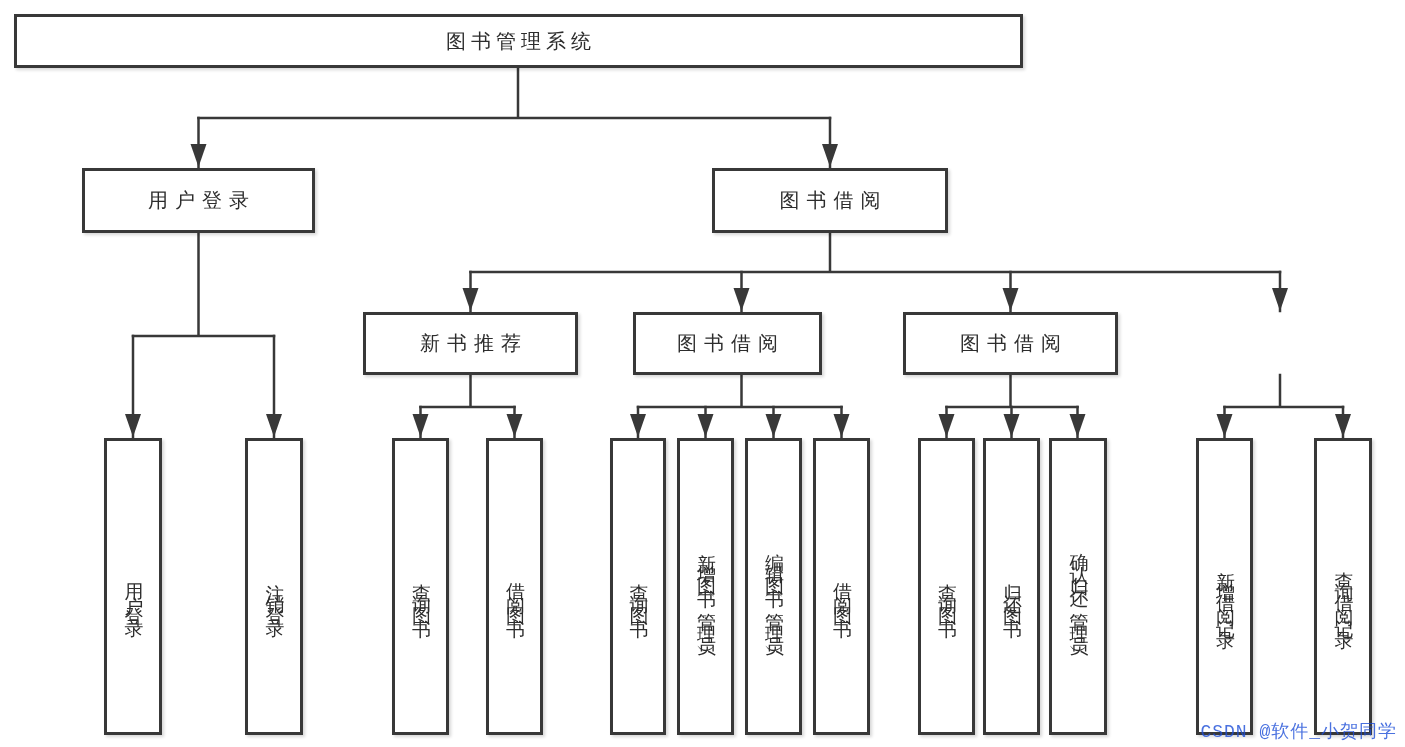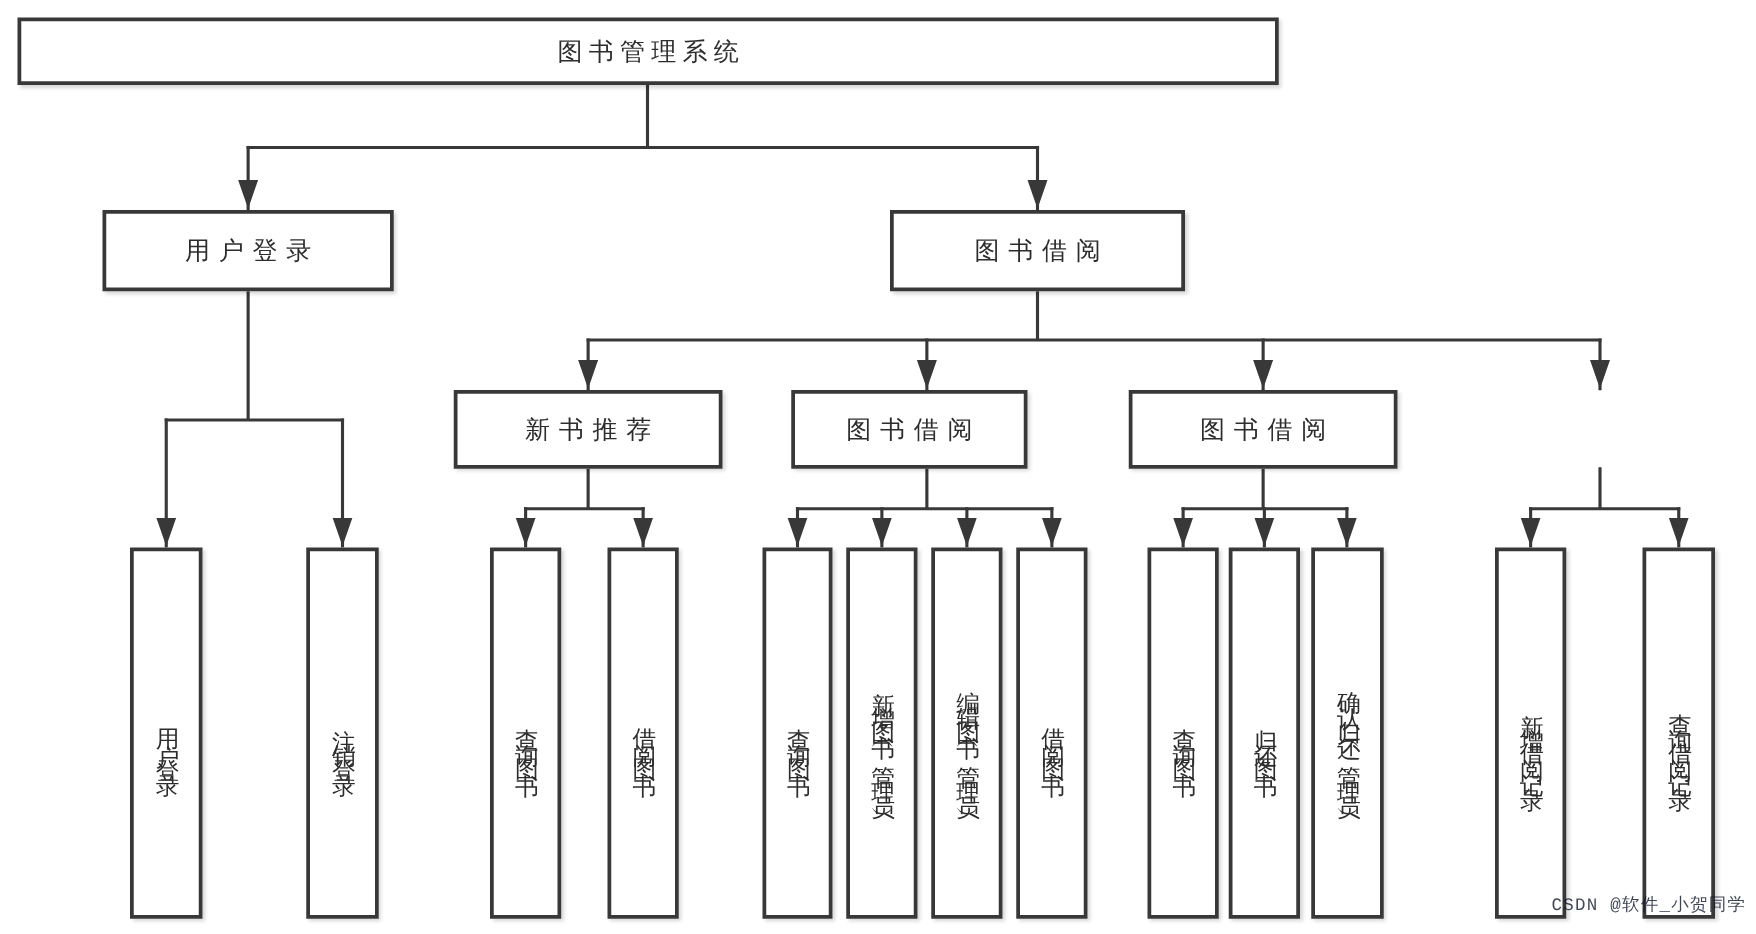--- a/index.html
+++ b/index.html
@@ -28,24 +28,24 @@
   .v{
     writing-mode:vertical-rl;
     text-orientation:mixed;
     font-size:19px;
     letter-spacing:12px;
     padding-top:10px;
   }
   #watermark{
     position:absolute;
     right:8px;
-    bottom:14px;
-    font-size:14px;
+    bottom:4px;
+    font-size:18px;
     letter-spacing:1px;
-    color:#0f172a;
+    color:#1d4ed8;
     opacity:0.8;
     z-index:10;
   }
 </style>
 </head>
 <body>
 
 <div id="canvas">
 
   <svg id="connectors" viewBox="0 0 1405 747" xmlns="http://www.w3.org/2000/svg">

